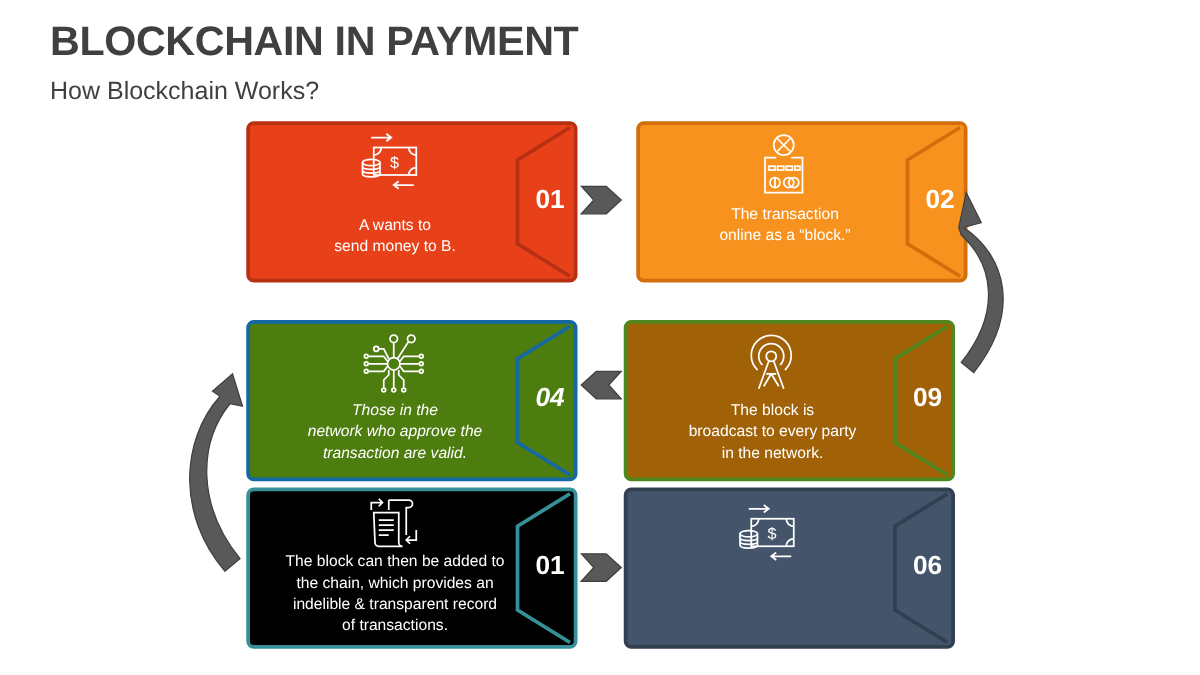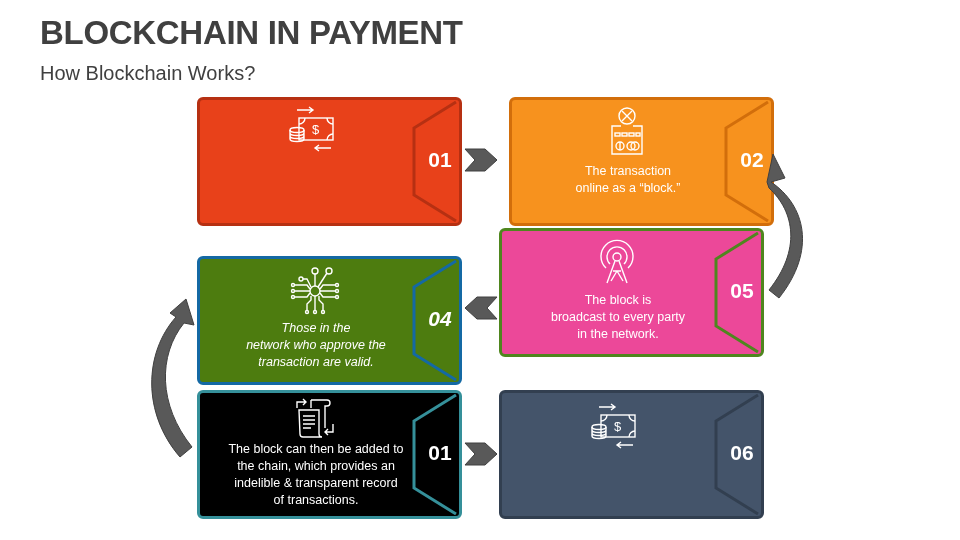--- a/index.html
+++ b/index.html
@@ -27,20 +27,24 @@
     <svg width="60" height="56" viewBox="0 0 60 56" fill="none" stroke="#fff" stroke-width="1.4">
       <path d="M12 4h16M24 1l4 3-4 3"></path>
         <rect x="14" y="12" width="34" height="22"></rect>
         <path d="M14 18a6 6 0 0 0 6-6M42 12a6 6 0 0 0 6 6M48 28a6 6 0 0 0-6 6"></path>
         <text x="27" y="28" font-size="13" fill="#fff" stroke="none" font-family="Liberation Sans, sans-serif">$</text>
         <ellipse cx="12" cy="24" rx="7" ry="2.5"></ellipse>
         <path d="M5 24v9c0 1.5 3 2.5 7 2.5s7-1 7-2.5v-9M5 27c0 1.5 3 2.5 7 2.5s7-1 7-2.5M5 30c0 1.5 3 2.5 7 2.5s7-1 7-2.5"></path>
         <path d="M30 42h16M34 39l-4 3 4 3"></path>
     </svg>
   </div>
+  <div class="text" style="top:72px;">
+      <div>A wants to</div>
+      <div>send money to B.</div>
+    </div>
   <div class="num">01</div>
 </div>
 
 <div class="card" style="left:499px; top:97px; background:#F7921E; border-color:#D26E0B;margin-left:10px;">
   <svg class="hex" width="259" height="123">
       <polyline points="256,2 214,28 214,95 256,121" fill="none" stroke="#D26E0B" stroke-width="3"></polyline>
     </svg>
   <div class="icon">
     <svg width="60" height="56" viewBox="0 0 60 56" fill="none" stroke="#fff" stroke-width="1.4">
       <circle cx="30" cy="10" r="8"></circle>
@@ -91,37 +95,37 @@
     </svg>
   </div>
   <div class="text" style="top:61px;">
       <div>Those in the</div>
       <div>network who approve the</div>
       <div>transaction are valid.</div>
     </div>
   <div class="num">04</div>
 </div>
 
-<div class="card" style="left:499px; top:228px; background:#ec4899; border-color:#4F861E;">
+<div class="card" style="left:499px; top:256px; background:#a16207; border-color:#4F861E;">
   <svg class="hex" width="259" height="123">
       <polyline points="256,2 214,28 214,95 256,121" fill="none" stroke="#4F861E" stroke-width="3"></polyline>
     </svg>
   <div class="icon">
     <svg width="60" height="56" viewBox="0 0 60 56" fill="none" stroke="#fff" stroke-width="1.4">
       <circle cx="30" cy="20" r="4"></circle>
         <path d="M23 27a10 10 0 1 1 14 0M19 31a16 16 0 1 1 22 0"></path>
         <path d="M28 24l-8 22M32 24l8 22M26 34h8M30 34l-6 10M30 34l6 10"></path>
     </svg>
   </div>
   <div class="text" style="top:61px;">
       <div>The block is</div>
       <div>broadcast to every party</div>
       <div>in the network.</div>
     </div>
-  <div class="num">05</div>
+  <div class="num">09</div>
 </div>
 
 <div class="card" style="left:197px; top:390px; background:#000000; border-color:#35909A;">
   <svg class="hex" width="259" height="123">
       <polyline points="256,2 214,28 214,95 256,121" fill="none" stroke="#35909A" stroke-width="3"></polyline>
     </svg>
   <div class="icon" style="top:1px;">
     <svg width="60" height="50" viewBox="0 0 60 50" fill="none" stroke="#fff" stroke-width="1.4">
       <path d="M26 6h16a3 3 0 0 1 0 6h-2v22"></path>
         <path d="M26 6v8"></path>

